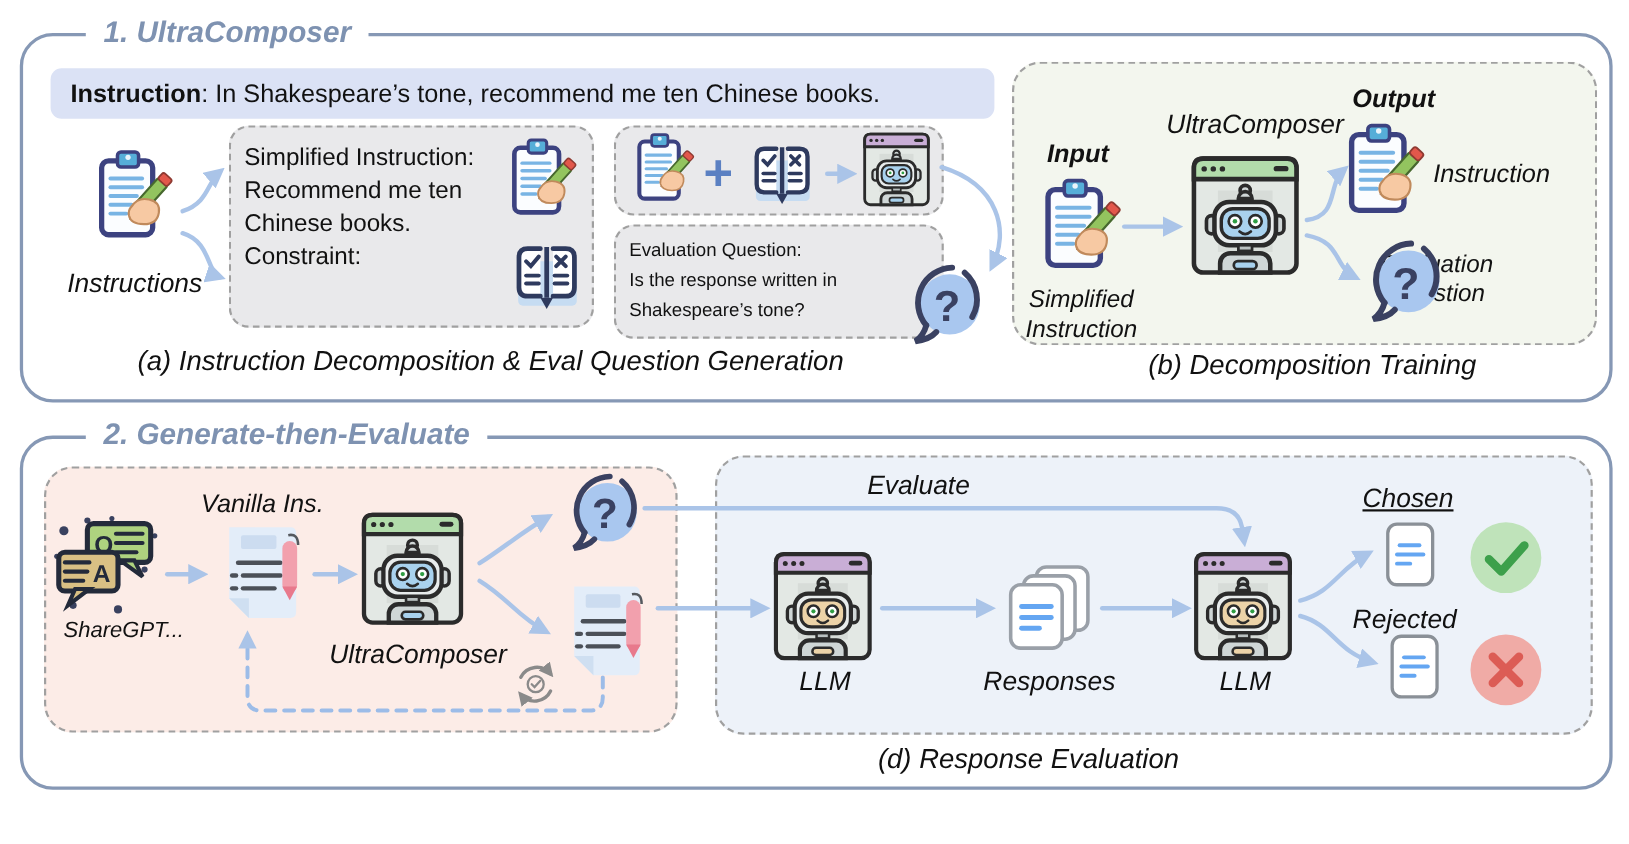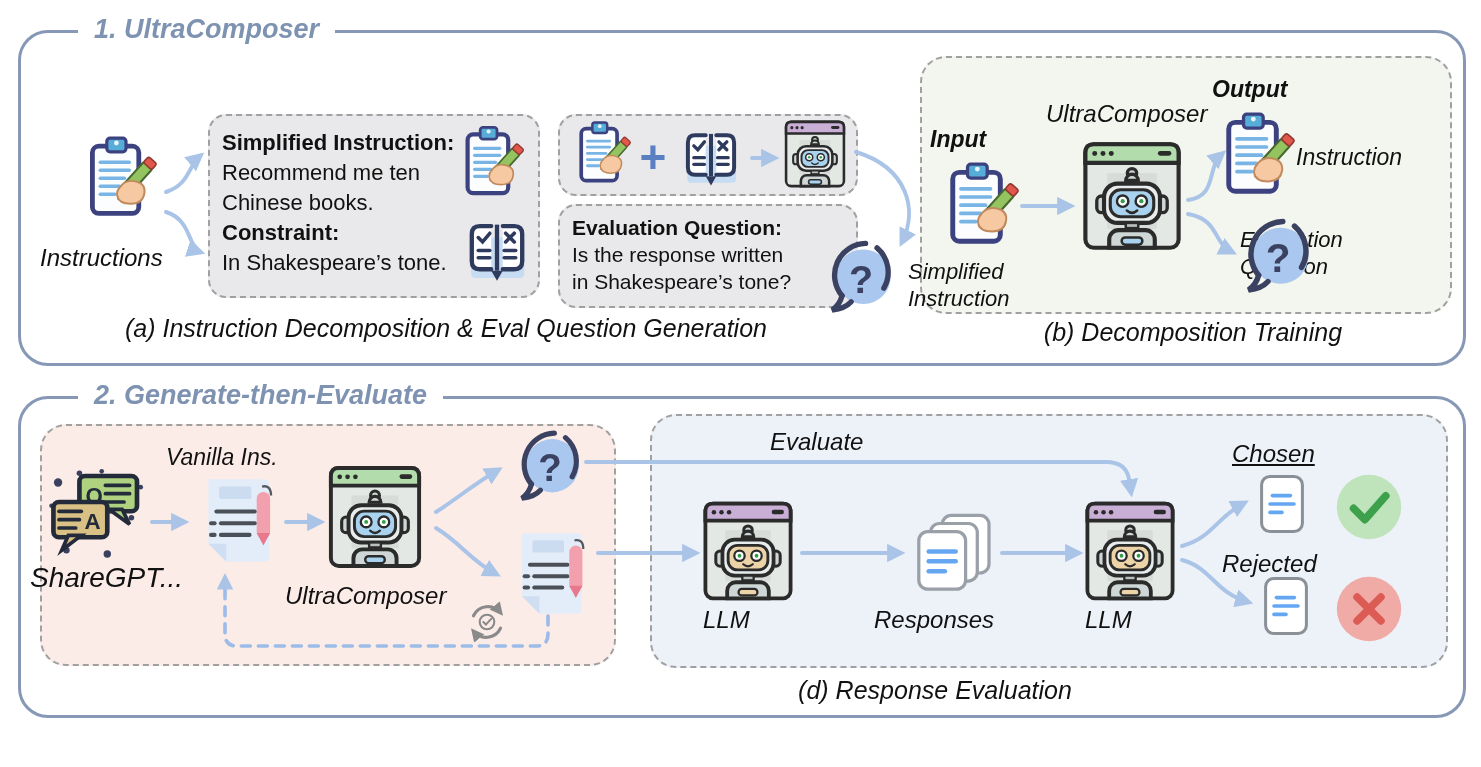--- a/index.html
+++ b/index.html
@@ -10,22 +10,22 @@
                background:#fff;padding:0 16px;line-height:34px;white-space:nowrap;z-index:4;}
   .banner{position:absolute;background:#dbe2f5;border-radius:10px;font-size:23px;
           line-height:46px;padding-left:18px;z-index:2;}
   .banner .bb{font-weight:bold;}
   .dashbox{position:absolute;border:2.5px dashed #a0a0a0;border-radius:18px;background:#e9e9eb;z-index:2;}
   .panel{position:absolute;border:2.5px dashed #a0a0a0;border-radius:26px;z-index:1;}
   .panel-b{background:#f3f6ee;}
   .panel-c{background:#fcece7;}
   .panel-d{background:#edf2f9;}
   .boxtext{position:absolute;font-size:22px;line-height:30px;z-index:4;}
-  .boxtext .b{font-weight:bold;}
-  .lbl{position:absolute;font-style:italic;font-size:23px;z-index:4;}
+  .boxtext .b{font-weight:normal;}
+  .lbl{position:absolute;font-style:italic;font-size:23px;text-align:center;z-index:4;}
   .lbl.big{font-size:24px;}
   .lbl.bold{font-weight:bold;}
   .lbl.pre{white-space:pre-line;font-size:22px;line-height:27px;}
   .caption{position:absolute;font-style:italic;font-size:25px;text-align:center;z-index:4;}
   .ic{position:absolute;z-index:4;}
   .arrows{position:absolute;left:0;top:0;z-index:3;pointer-events:none;}
   svg{display:block;}
 </style>
 </head>
 <body>
@@ -202,53 +202,55 @@
       </symbol>
     </defs>
   </svg>
 
   <div class="frame" style="left:18px;top:30px;width:1442px;height:330px;"></div>
   <div class="frame-title" style="left:78px;top:12px;">1. UltraComposer</div>
 
   <div class="frame" style="left:18px;top:396px;width:1442px;height:316px;"></div>
   <div class="frame-title" style="left:78px;top:378px;">2. Generate-then-Evaluate</div>
 
+  <div class="banner" style="left:46px;top:62px;width:840px;height:46px;">
+    <span class="bb">Instruction</span><span>: In Shakespeare’s tone, recommend me ten Chinese books.</span>
+  </div>
 
   <div class="dashbox" style="left:208px;top:114px;width:328px;height:180px;"></div>
   <div class="boxtext" style="left:222px;top:128px;width:250px;">
     <div class="b">Simplified Instruction:</div>
     <div>Recommend me ten Chinese books.</div>
     <div class="b">Constraint:</div>
-    <div>In Shakespeare’s tone.</div>
   </div>
 
   <div class="dashbox" style="left:558px;top:114px;width:296px;height:78px;"></div>
   <div class="dashbox" style="left:558px;top:204px;width:296px;height:100px;"></div>
-  <div class="boxtext" style="left:572px;top:214px;width:240px;font-size:21px;line-height:27px;">
+  <div class="boxtext" style="left:572px;top:214px;width:240px;font-size:17px;line-height:27px;">
     <div class="b">Evaluation Question:</div>
     <div style="width:225px;">Is the response written in Shakespeare’s tone?</div>
   </div>
 
   <div class="panel panel-b" style="left:920px;top:56px;width:528px;height:254px;"></div>
   <div class="lbl bold" style="left:930px;top:126px;width:100px;">Input</div>
   <div class="lbl big" style="left:1046px;top:100px;width:190px;">UltraComposer</div>
   <div class="lbl bold" style="left:1212px;top:76px;width:110px;">Output</div>
   <div class="lbl pre" style="left:908px;top:258px;width:150px;">Simplified
 Instruction</div>
   <div class="lbl" style="left:1296px;top:144px;width:120px;">Instruction</div>
   <div class="lbl pre" style="left:1240px;top:226px;width:132px;">Evaluation
 Question</div>
 
   <div class="caption" style="left:40px;top:314px;width:812px;">(a) Instruction Decomposition &amp; Eval Question Generation</div>
   <div class="caption" style="left:1010px;top:318px;width:366px;">(b) Decomposition Training</div>
 
   <div class="panel panel-c" style="left:40px;top:424px;width:572px;height:238px;"></div>
   <div class="panel panel-d" style="left:650px;top:414px;width:794px;height:250px;"></div>
 
-  <div class="lbl" style="left:30px;top:562px;width:165px;font-size:28px;">ShareGPT...</div>
+  <div class="lbl" style="left:30px;top:562px;width:165px;font-size:20px;">ShareGPT...</div>
   <div class="lbl" style="left:166px;top:444px;width:145px;">Vanilla Ins.</div>
   <div class="lbl big" style="left:285px;top:582px;width:190px;">UltraComposer</div>
 
   <div class="lbl big" style="left:770px;top:428px;width:130px;">Evaluate</div>
   <div class="lbl big" style="left:703px;top:606px;width:94px;">LLM</div>
   <div class="lbl big" style="left:874px;top:606px;width:160px;">Responses</div>
   <div class="lbl big" style="left:1085px;top:606px;width:94px;">LLM</div>
   <div class="lbl big" style="left:1232px;top:440px;width:96px;text-decoration:underline;">Chosen</div>
   <div class="lbl big" style="left:1222px;top:550px;width:110px;">Rejected</div>
 

